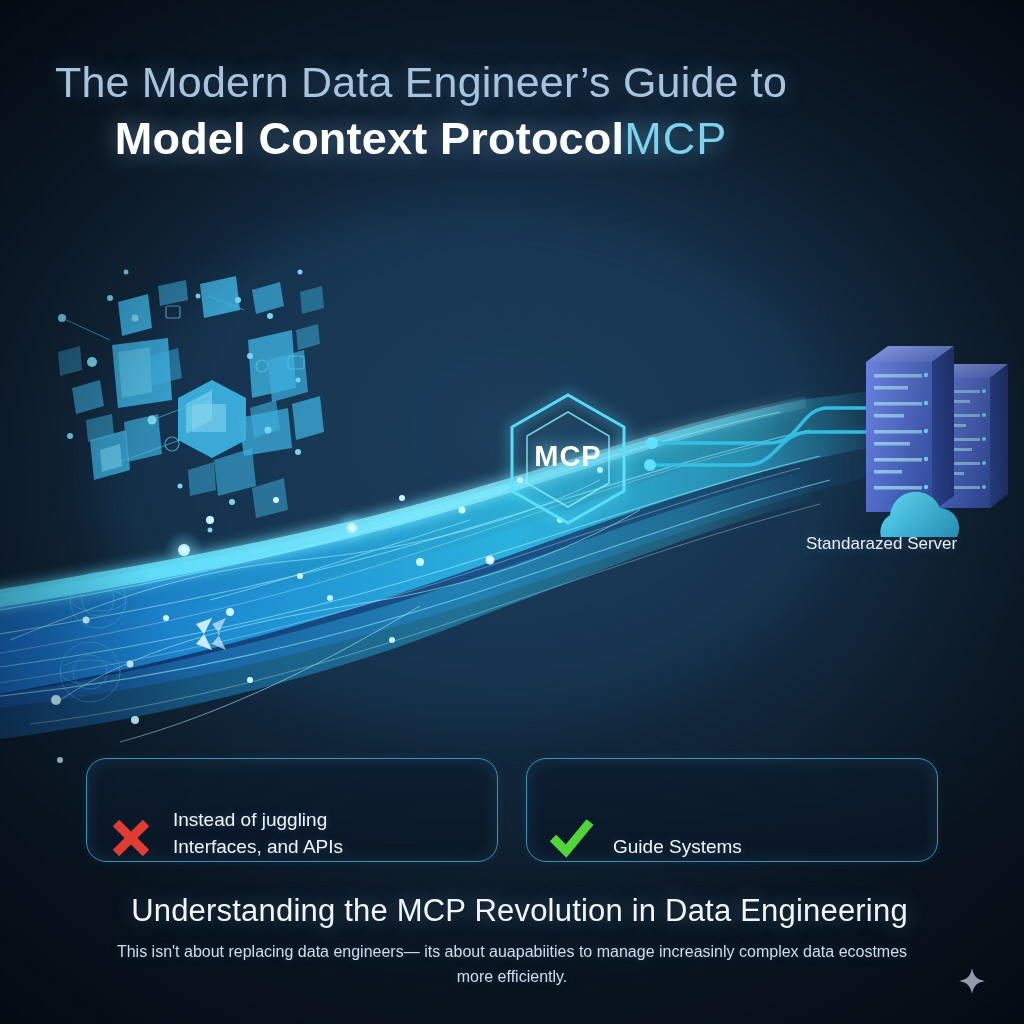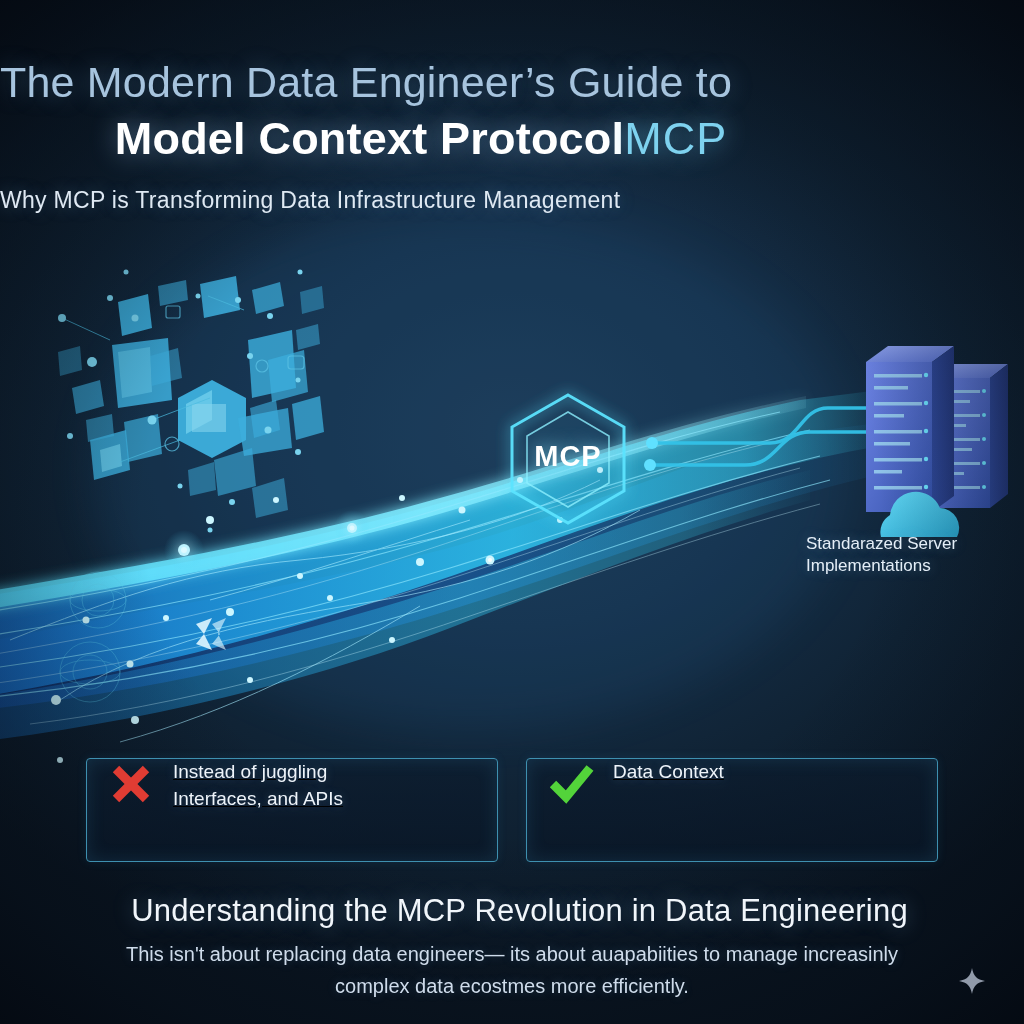--- a/index.html
+++ b/index.html
@@ -18,21 +18,21 @@
       linear-gradient(180deg,#0c1626 0%,#13293f 45%,#0e1d2e 100%);
   }
   
   .vignette{
     position:absolute; inset:0;
     background:radial-gradient(ellipse 80% 70% at 50% 50%, rgba(0,0,0,0) 45%, rgba(4,10,18,0.55) 80%, rgba(3,7,14,0.9) 100%);
     pointer-events:none;
   }
 
   
-  .header { position:absolute; top:0; left:0; width:842px; text-align:left; }
+  .header { position:absolute; top:0; left:0; width:842px; text-align:center; }
   .title-line1{
     margin-top:58px;
     font-size:43px; font-weight:400; letter-spacing:.2px;
     color:#a7c4de;
     text-shadow:0 0 22px rgba(120,180,230,.35);
   }
   .title-line2-wrap{
     margin-top:6px;
     display:flex; align-items:baseline; justify-content:center; 
   }
@@ -64,42 +64,42 @@
   }
 
   
   .callouts{
     position:absolute; left:86px; top:758px;
     width:852px; display:flex; gap:28px;
   }
   .callout{
     flex:1; height:104px;
     border:1.5px solid #3e90b0;
-    border-radius:4px;
+    border-radius:20px;
     background:linear-gradient(180deg, rgba(12,28,46,.72) 0%, rgba(9,22,38,.78) 100%);
     box-shadow:0 0 18px rgba(60,150,195,.18) inset, 0 0 10px rgba(50,140,190,.13);
-    display:flex; align-items:flex-start; padding:0 14px 0 20px; gap:18px;text-decoration:underline;
+    display:flex; align-items:flex-end; padding:0 14px 0 20px; gap:18px;
   }
   .mark{ flex:0 0 auto; width:48px; height:48px; }
   .callout-text{
     font-size:19px; line-height:1.42; color:#eef4fa;
     text-shadow:0 0 10px rgba(120,170,215,.3);
   }
 
   
   .footer{ position:absolute; left:0; top:893px; width:1024px; text-align:center; }
   .footer-head{
     font-size:31px; font-weight:400; color:#f1f6fb; letter-spacing:.2px;
     text-shadow:0 0 20px rgba(140,190,235,.4);
     padding-left:15px;
   }
   .footer-sub{
     margin:10px auto 4px;
     width:820px;
-    font-size:20px; line-height:1.58; color:#cfdceb;
+    font-size:16px; line-height:1.58; color:#cfdceb;
     text-shadow:0 0 10px rgba(110,160,205,.28);
   }
   .sparkle{ position:absolute; left:957px; top:966px; width:30px; height:30px; }
 </style>
 </head>
 <body>
 
 <div class="poster">
 
   <div class="graphics">
@@ -368,30 +368,28 @@
   </div>
 
   <div class="vignette"></div>
 
   <div class="header">
     <div class="title-line1">The Modern Data Engineer’s Guide to</div>
     <div class="title-line2-wrap">
       <span class="title-line2">Model Context Protocol</span>
       <span class="title-accent">MCP</span>
     </div>
-    <div class="subtitle">Why MCP is Transforming Data Infrastructure Management</div>
   </div>
 
   <div style="position:absolute;left:512px;top:440px;width:112px;text-align:center;
               font-size:29px;font-weight:700;color:#ffffff;letter-spacing:1px;
               text-shadow:0 0 18px rgba(140,230,255,.75);">MCP</div>
 
   <div class="server-label">
     <div>Standarazed Server</div>
-    <div>Implementations</div>
   </div>
 
   <div class="callouts">
 
     <div class="callout">
       <svg class="mark" viewBox="0 0 48 48">
         <g stroke="#e03c33" stroke-width="9" stroke-linecap="butt">
           <line x1="9" y1="10" x2="39" y2="40"></line>
           <line x1="39" y1="10" x2="9" y2="40"></line>
         </g>
@@ -400,21 +398,21 @@
         <div>Instead of juggling</div>
         <div>Interfaces, and APIs</div>
       </div>
     </div>
 
     <div class="callout">
       <svg class="mark" viewBox="0 0 48 48">
         <polyline points="6,25 19,38 43,9" fill="none" stroke="#53d43a" stroke-width="9" stroke-linecap="butt" stroke-linejoin="miter"></polyline>
       </svg>
       <div class="callout-text">
-        <div>Data Context</div>
+        <div>Guide Systems</div>
       </div>
     </div>
 
   </div>
 
   <div class="footer">
     <div class="footer-head">Understanding the MCP Revolution in Data Engineering</div>
     <div class="footer-sub">
       <span>This isn't about replacing data engineers— its about auapabiities to manage increasinly complex data</span>
       <span>ecostmes more efficiently.</span>

